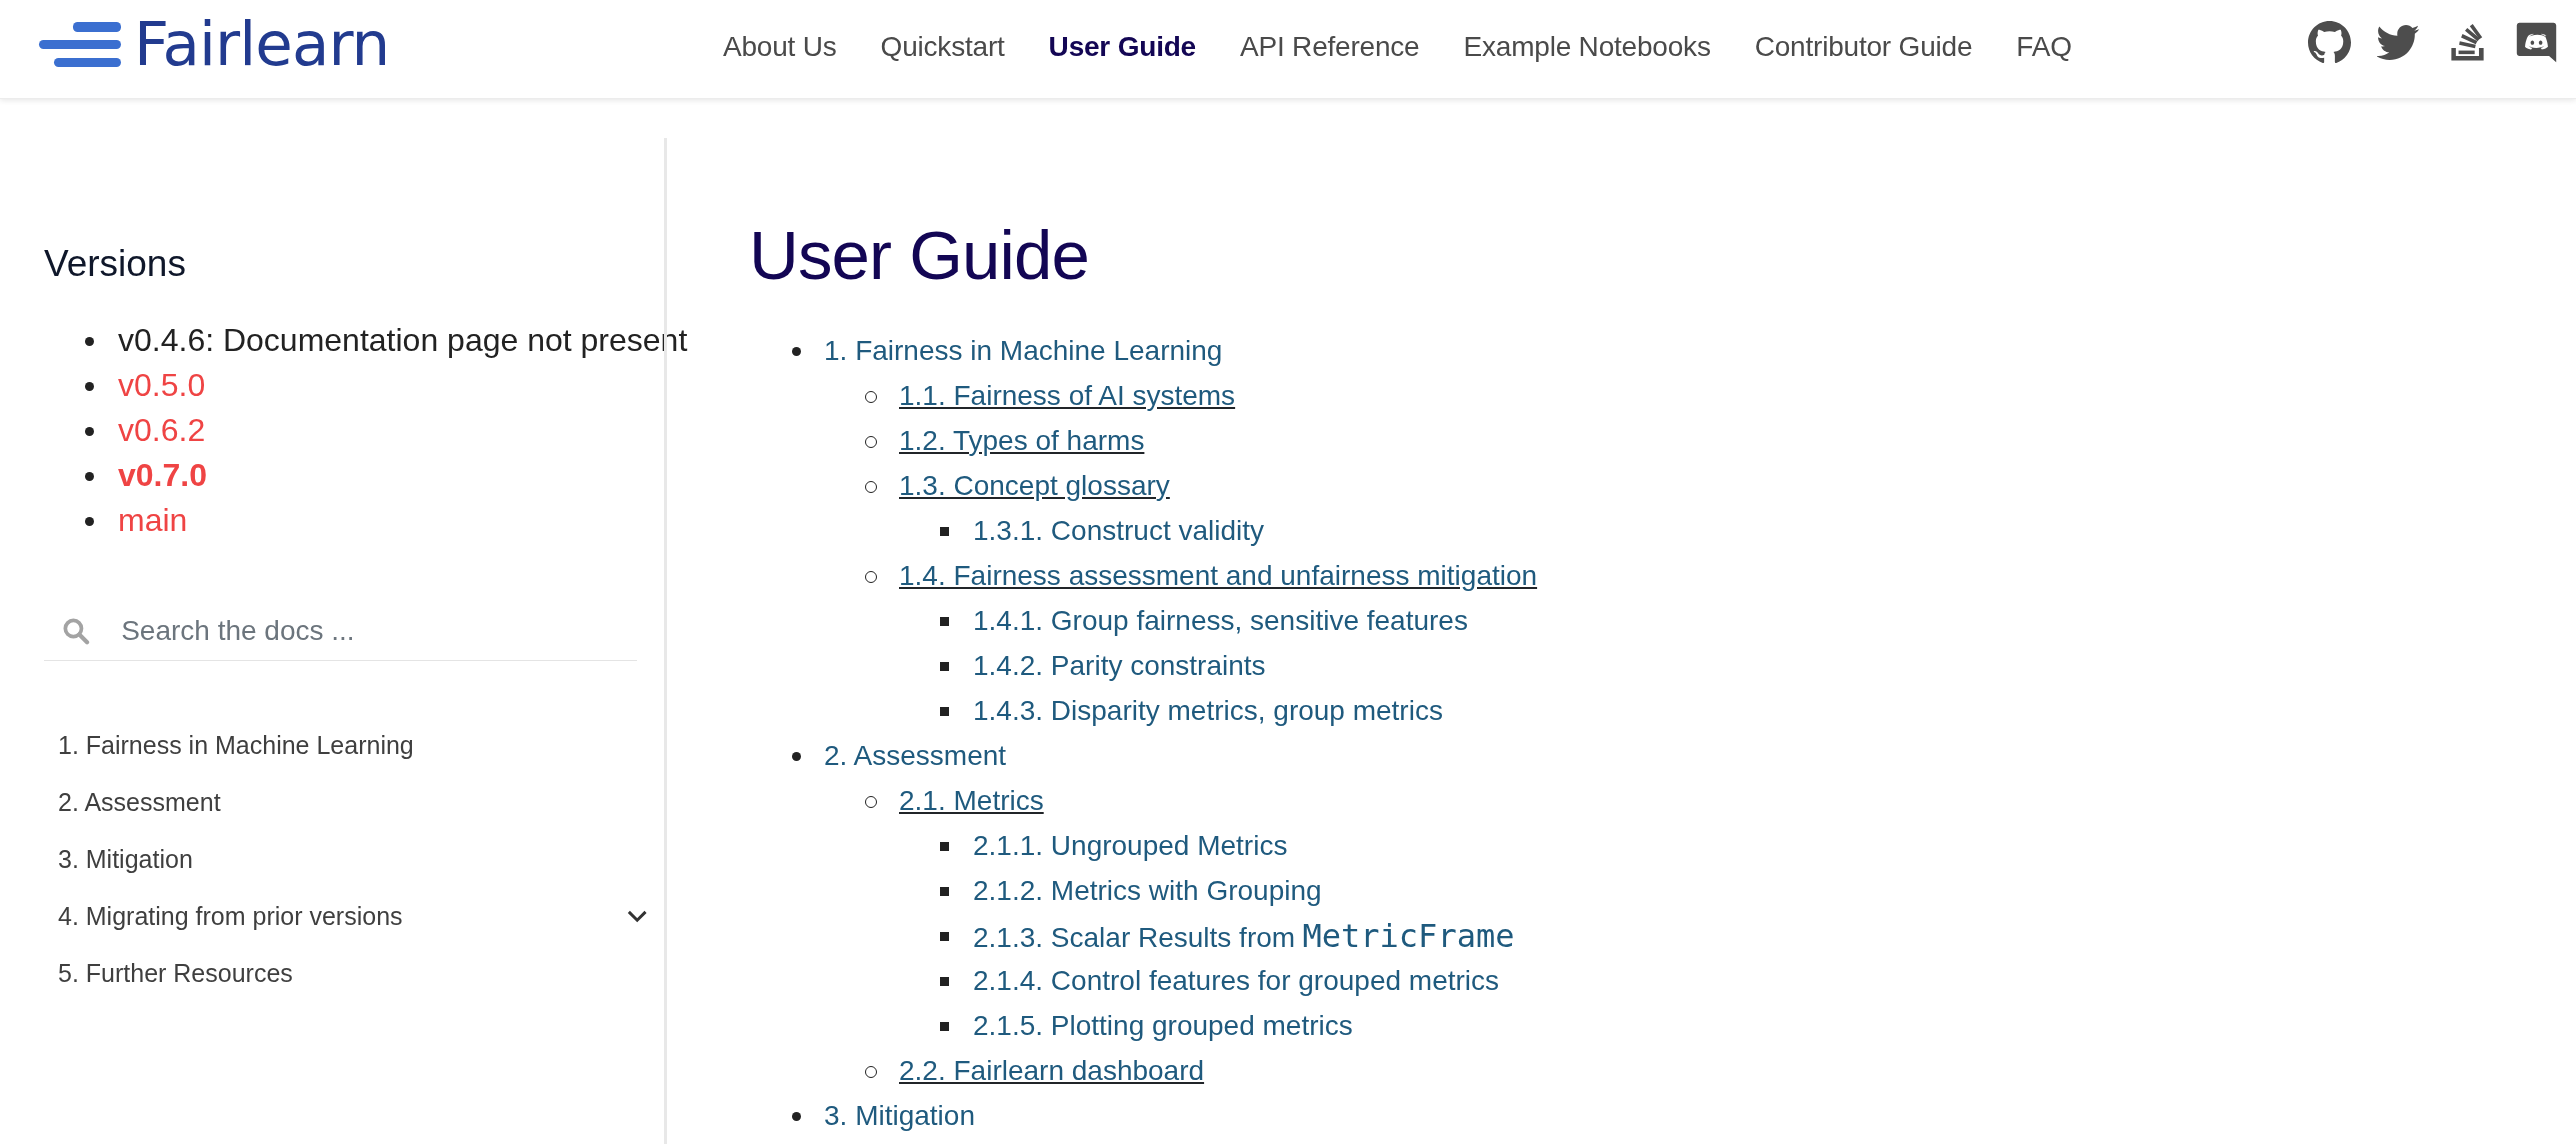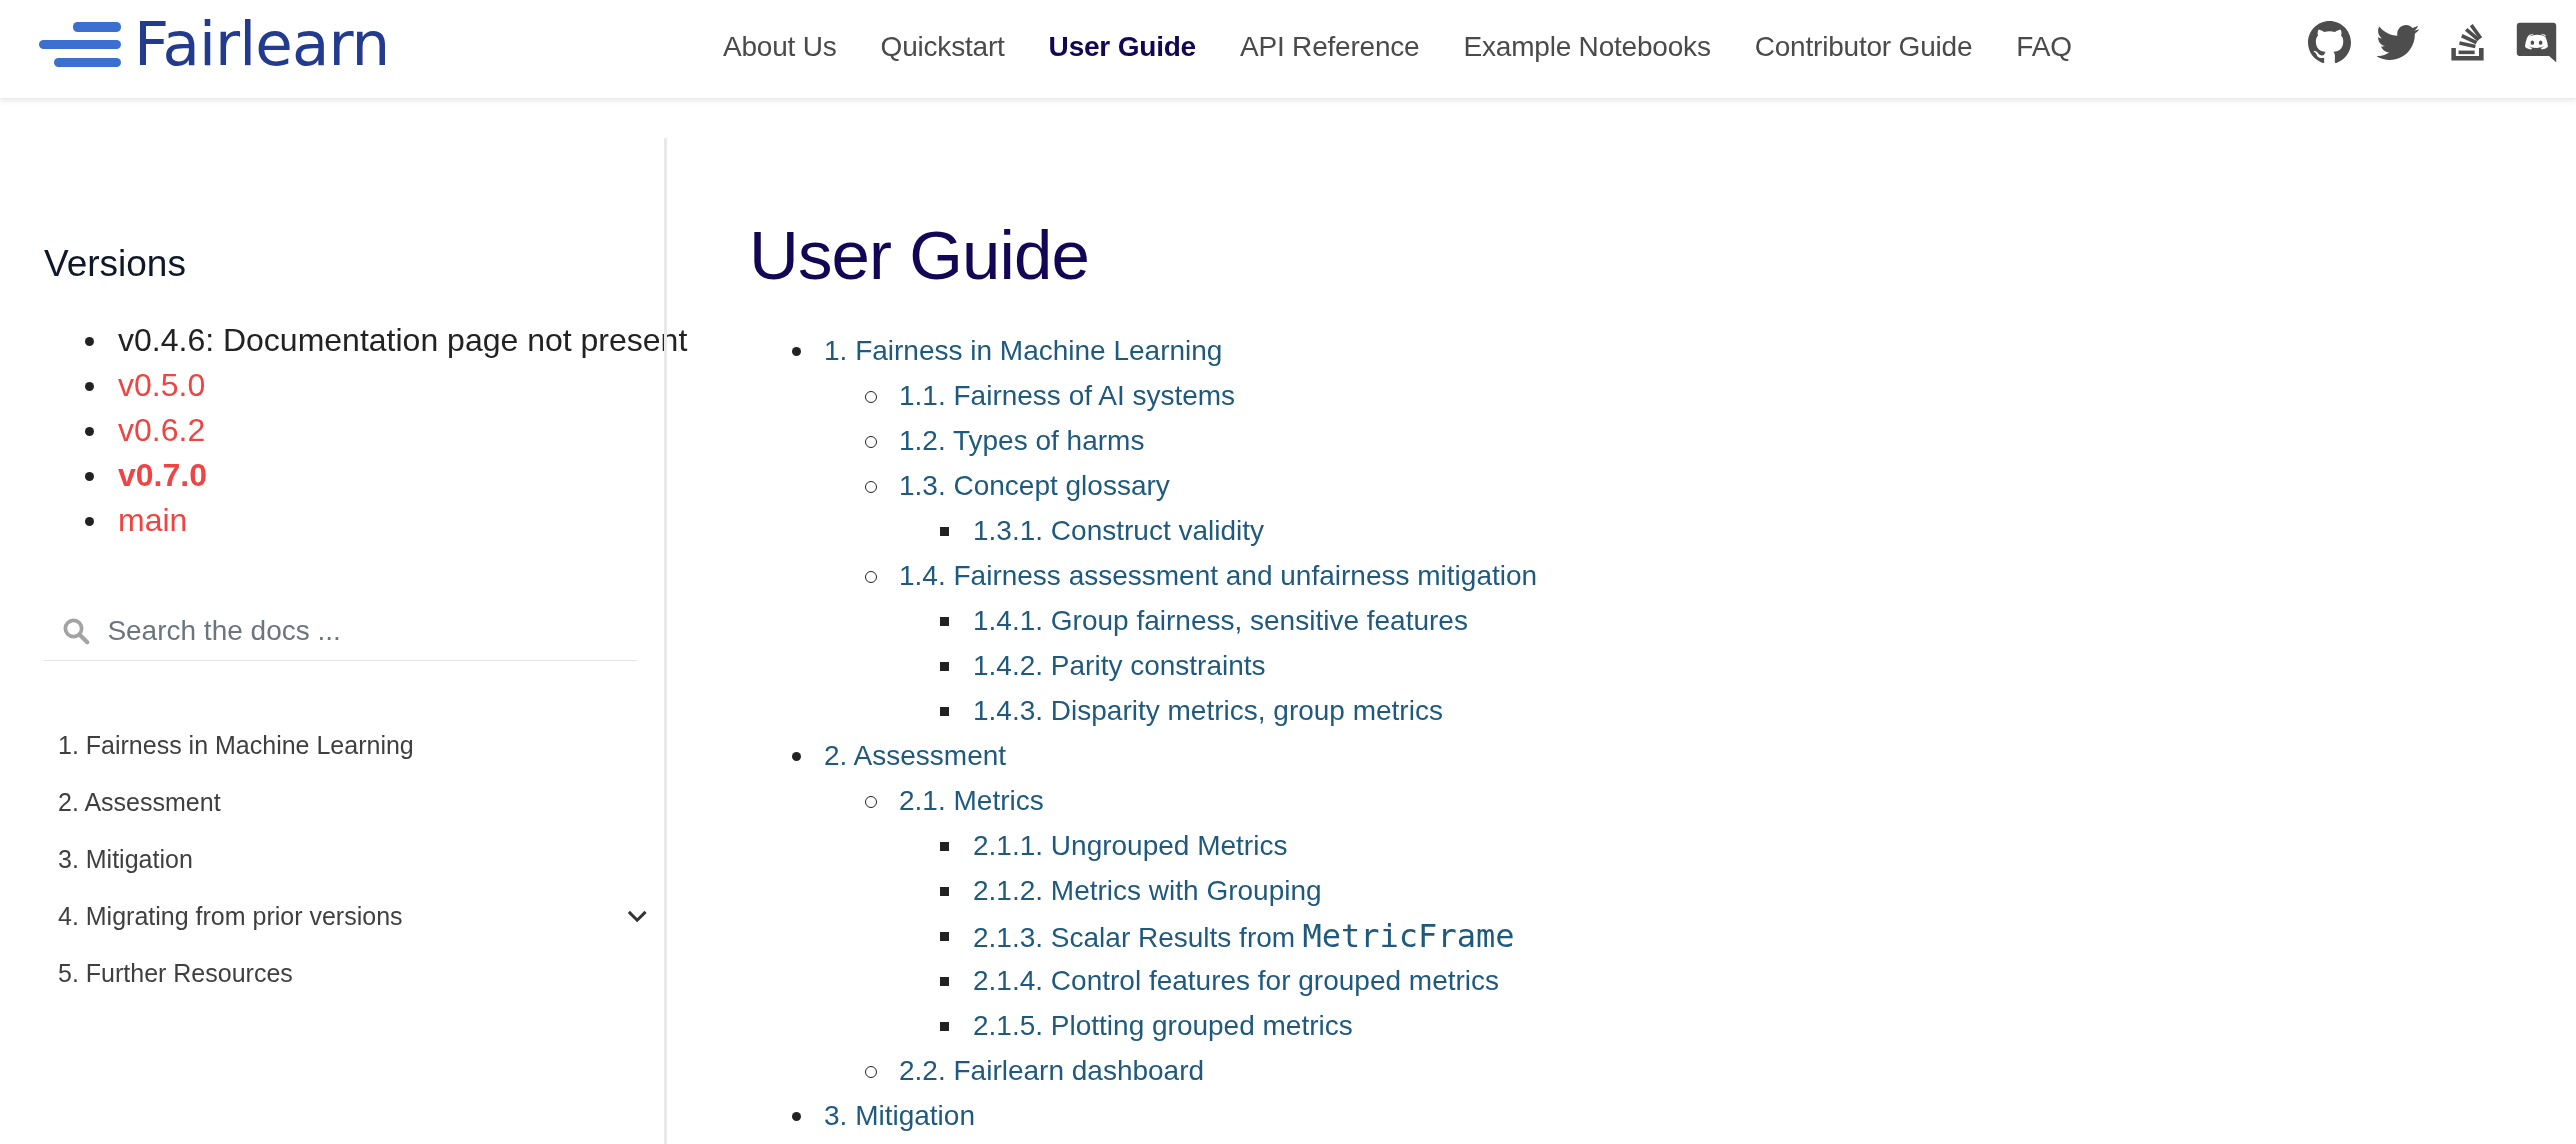--- a/index.html
+++ b/index.html
@@ -28,37 +28,37 @@
   
   .sidebar-divider { position: absolute; left: 664px; top: 138px; width: 2.8px; height: 1007px; background: #e8e8e8; }
   .versions-title { position: absolute; left: 44px; top: 243px; font-size: 37px; color: #0f172a; font-weight: 400; }
   .versions-list { position: absolute; left: 44px; top: 318px; list-style: none; }
   .versions-list li { height: 45px; display: flex; align-items: center; font-size: 32px; position: relative; padding-left: 74px; }
   .versions-list li::before { content: ""; position: absolute; left: 41px; top: 18.6px; width: 9.3px; height: 9.3px; border-radius: 50%; background: #222; }
   .versions-list .plain { color: #222; }
   .versions-list a { color: #ef4444; text-decoration: none; }
   .versions-list a.current { font-weight: 700; }
 
-  .search { position: absolute; left: 44px; top: 602px; width: 593px; height: 59px; border-bottom: 1.9px solid #e4e4e4; display: flex; align-items: center; }
+  .search { position: absolute; left: 44px; top: 602px; width: 593px; height: 59px; border-bottom: 1.9px solid #e4e4e4; display: flex; align-items: center; gap: 14px; }
   .search .search-icon { width: 30px; height: 30px; margin-left: 16.7px; margin-right: 16.7px; }
   .search input { border: none; outline: none; font-family: "Liberation Sans", sans-serif; font-size: 28px; color: #333; background: transparent; width: 520px; }
   .search input::placeholder { color: #6c757d; }
 
   .doc-nav { position: absolute; left: 44px; top: 717px; width: 613px; list-style: none; }
   .doc-nav li { height: 57px; display: flex; align-items: center; justify-content: space-between; padding-left: 14px; padding-right: 9.3px; }
   .doc-nav a { font-size: 25px; color: #3f3f3f; text-decoration: none; }
   .doc-nav .chev { width: 20.4px; height: 13px; }
 
   
   .page-title { position: absolute; left: 749px; top: 216px; font-size: 69px; color: #130654; font-weight: 400; letter-spacing: -0.9px; }
   .toc { position: absolute; left: 749px; top: 328px; list-style: none; }
   .toc li { height: 45px; display: flex; align-items: center; position: relative; font-size: 28px; }
   .toc li a { color: #1f5a7e; text-decoration: none; }
   .toc li.l1 { padding-left: 75px; }
-  .toc li.l2 { padding-left: 150px; }
+  .toc li.l2 { padding-left: 150px; text-decoration: underline; }
   .toc li.l3 { padding-left: 224px; }
   .toc li.l1::before { content: ""; position: absolute; left: 43px; top: 18.6px; width: 9.3px; height: 9.3px; border-radius: 50%; background: #222; }
   .toc li.l2::before { content: ""; position: absolute; left: 116px; top: 17.7px; width: 10.2px; height: 10.2px; border-radius: 50%; border: 1.9px solid #222; }
   .toc li.l3::before { content: ""; position: absolute; left: 191px; top: 18.6px; width: 9.3px; height: 9.3px; background: #222; }
   .toc code { font-family: "DejaVu Sans Mono", "Liberation Mono", monospace; font-weight: 400; font-size: 32px; color: #1f5a7e; margin-left: 7.4px; }
 </style>
 </head>
 <body>
 
 <header class="header">

